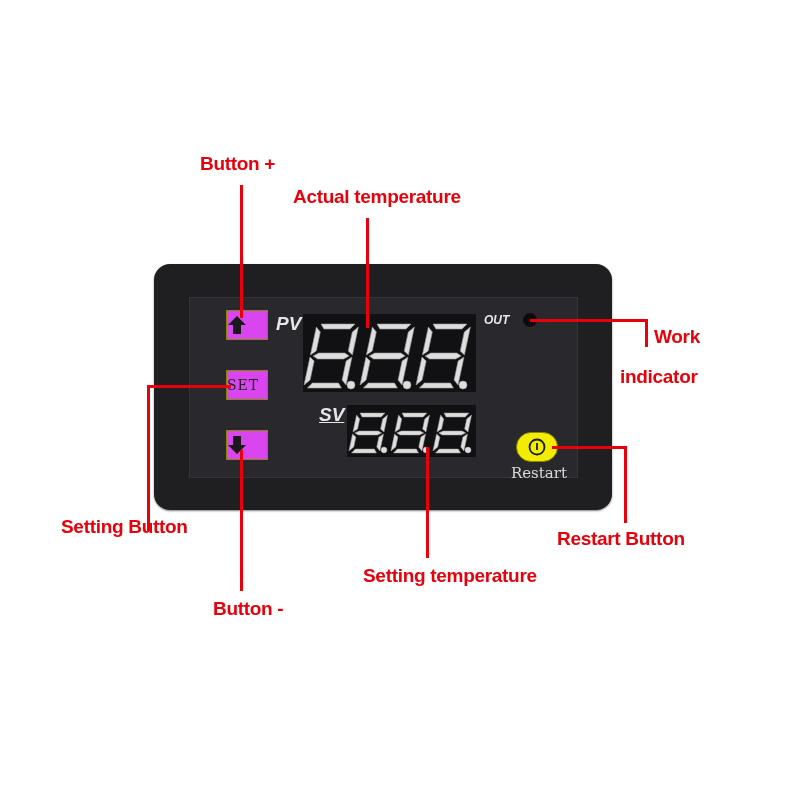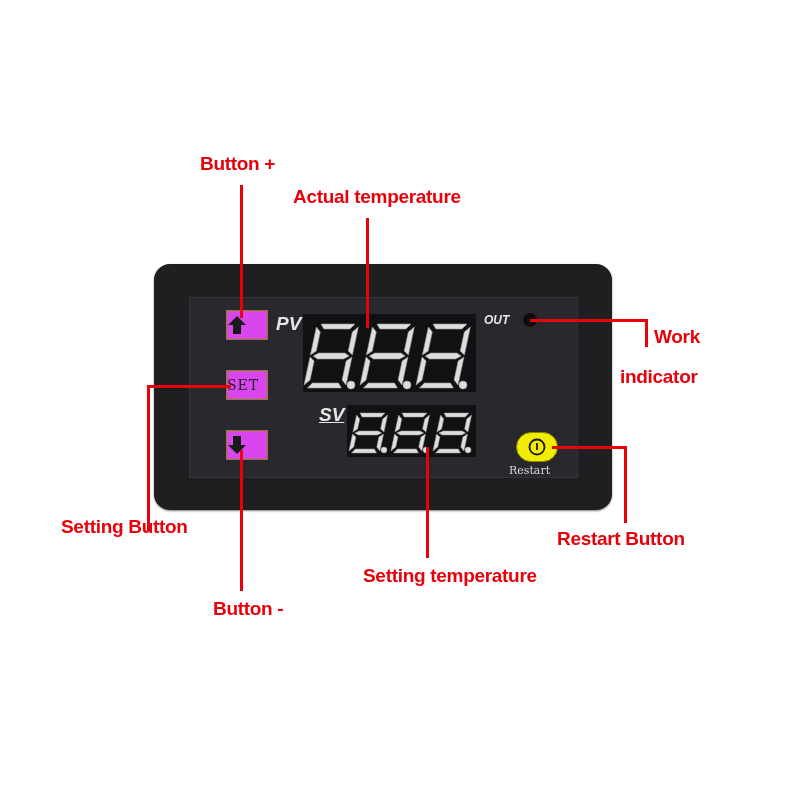--- a/index.html
+++ b/index.html
@@ -7,21 +7,21 @@
   .abs { position:absolute; }
   .label { position:absolute; color:#e8000b; font-family:"Liberation Sans", sans-serif; font-weight:bold; font-size:19px; white-space:nowrap; line-height:1; letter-spacing:-0.3px; }
   .line { position:absolute; background:#e8000b; }
   .case { left:154px; top:264px; width:458px; height:246px; background:#1f1f21; border-radius:16px; box-shadow:0 1px 2px rgba(0,0,0,0.5); }
   .panel { left:189px; top:297px; width:389px; height:181px; background:#29292d; box-shadow:inset 0 0 0 1px #333338; }
   .btn { position:absolute; left:226px; width:42px; height:30px; background:#d946ef; border:1px solid #8a8700; box-sizing:border-box; display:flex; align-items:center; justify-content:flex-start; }
   .btn-set { font-family:"DejaVu Serif", serif; font-size:14px; color:#222; letter-spacing:1px; }
   .tag { position:absolute; color:#e6e6e6; font-family:"Liberation Sans", sans-serif; font-weight:bold; font-style:italic; font-size:19px; line-height:1; }
   .disp { position:absolute; background:#111113; }
   .restart-btn { left:516px; top:432px; width:42px; height:30px; background:#f2ec00; border-radius:15px; border:1px solid #8a8700; box-sizing:border-box; display:flex; align-items:center; justify-content:center; }
-  .restart-lbl { left:509px; top:464px; width:58px; text-align:left; color:#d8d8d8; font-family:"DejaVu Serif", serif; font-size:11px; }
+  .restart-lbl { left:509px; top:464px; width:58px; text-align:right; color:#d8d8d8; font-family:"DejaVu Serif", serif; font-size:15px; }
   .led { left:523px; top:313px; width:14px; height:14px; border-radius:50%; background:#0b0b0b; box-shadow:inset 0 0 2px #3a1010; }
 </style>
 </head>
 <body>
 
 <div class="abs case"></div>
 <div class="abs panel"></div>
 
 <div class="btn" style="top:310px;">
   <svg width="20" height="20" viewBox="0 0 20 20">

